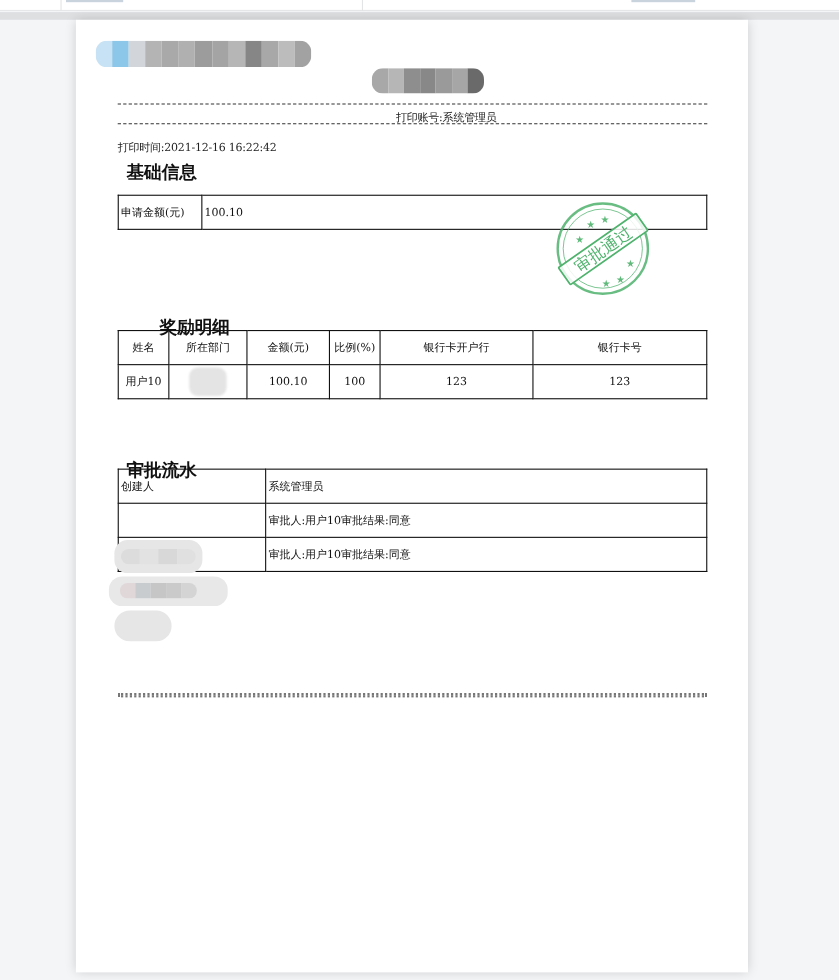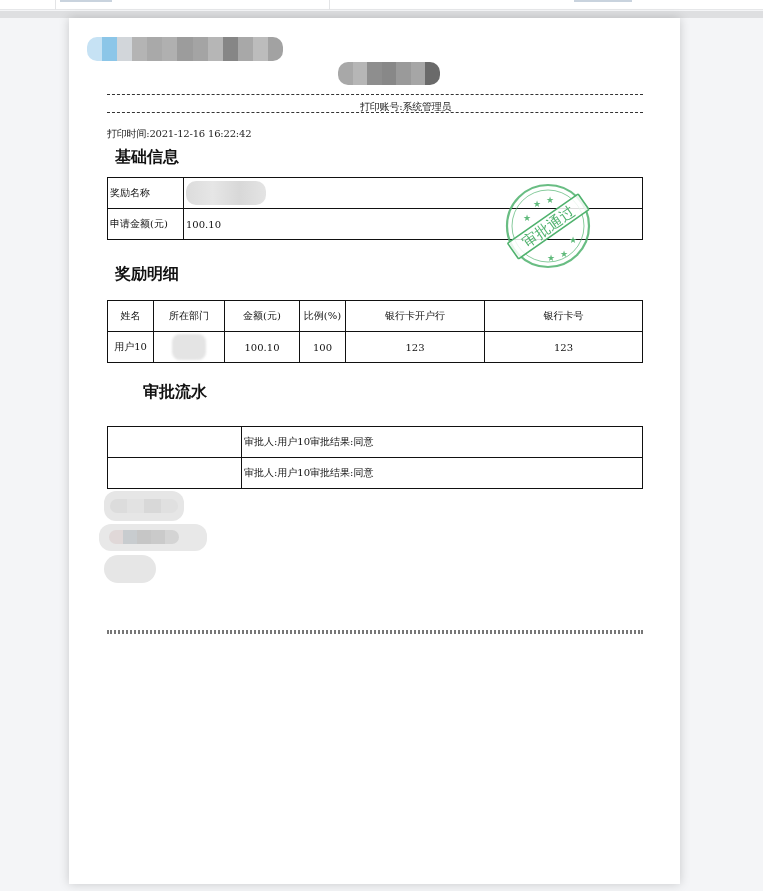--- a/index.html
+++ b/index.html
@@ -123,26 +123,20 @@
 </div>
 <div class="print-meta" style="left:360px;">
   <span>打印账号:</span><span>系统管理员</span>
 </div>
 
 <div class="dash-line" style="top:112px;"></div>
 
 <div class="section-title" style="top:147px;text-align:right;">基础信息</div>
 <table class="basic" style="top:177px;">
   <tbody>
-      <tr>
-    <td class="label">奖励名称</td>
-    <td>
-      <div style="width:80px;height:24px;border-radius:10px;background:linear-gradient(90deg,#dcdcdc,#e6e6e6,#d8d8d8,#e4e4e4);filter:blur(0.6px);"></div>
-    </td>
-  </tr>
   <tr>
     <td class="label">申请金额(元)</td>
     <td>100.10</td>
   </tr>
 </tbody>
   </table>
 
 <svg class="stamp" viewBox="0 0 90 90">
   <g fill="none" stroke="#4fb26d" stroke-opacity="0.85">
     <circle cx="45" cy="45" r="41" stroke-width="2.2"></circle>
@@ -155,21 +149,21 @@
     <text x="57" y="76">★</text>
     <text x="44" y="80">★</text>
     <text x="66" y="62">★</text>
   </g>
   <g transform="rotate(-35 45 45)">
     <rect x="2" y="36" width="86" height="19" fill="#ffffff" fill-opacity="0.85" stroke="#4fb26d" stroke-width="1.6" rx="1"></rect>
     <text x="45" y="51" text-anchor="middle" font-size="15" fill="#4fb26d" font-family="DejaVu Sans, sans-serif">审批通过</text>
   </g>
 </svg>
 
-<div class="section-title" style="top:264px;">奖励明细</div>
+<div class="section-title" style="top:288px;margin-left:30px;">奖励明细</div>
 <table class="detail" style="top:300px;">
   <tbody>
       <tr>
     <th style="width:46px;">姓名</th>
     <th style="width:71px;">所在部门</th>
     <th style="width:75px;">金额(元)</th>
     <th style="width:46px;">比例(%)</th>
     <th style="width:139px;">银行卡开户行</th>
     <th>银行卡号</th>
   </tr>
@@ -179,23 +173,27 @@
       <div style="margin:0 auto;width:34px;height:26px;border-radius:8px;background:#e4e4e4;filter:blur(0.8px);"></div>
     </td>
     <td>100.10</td>
     <td>100</td>
     <td>123</td>
     <td>123</td>
   </tr>
 </tbody>
   </table>
 
-<div class="section-title" style="top:382px;margin-left:28px;">审批流水</div>
+<div class="section-title" style="top:418px;">审批流水</div>
 <table class="flow" style="top:426px;">
   <tbody>
+      <tr>
+    <td class="label">创建人</td>
+    <td>系统管理员</td>
+  </tr>
   <tr>
     <td class="label"></td>
     <td>审批人:用户10审批结果:同意</td>
   </tr>
   <tr>
     <td class="label"></td>
     <td>审批人:用户10审批结果:同意</td>
   </tr>
 </tbody>
   </table>

